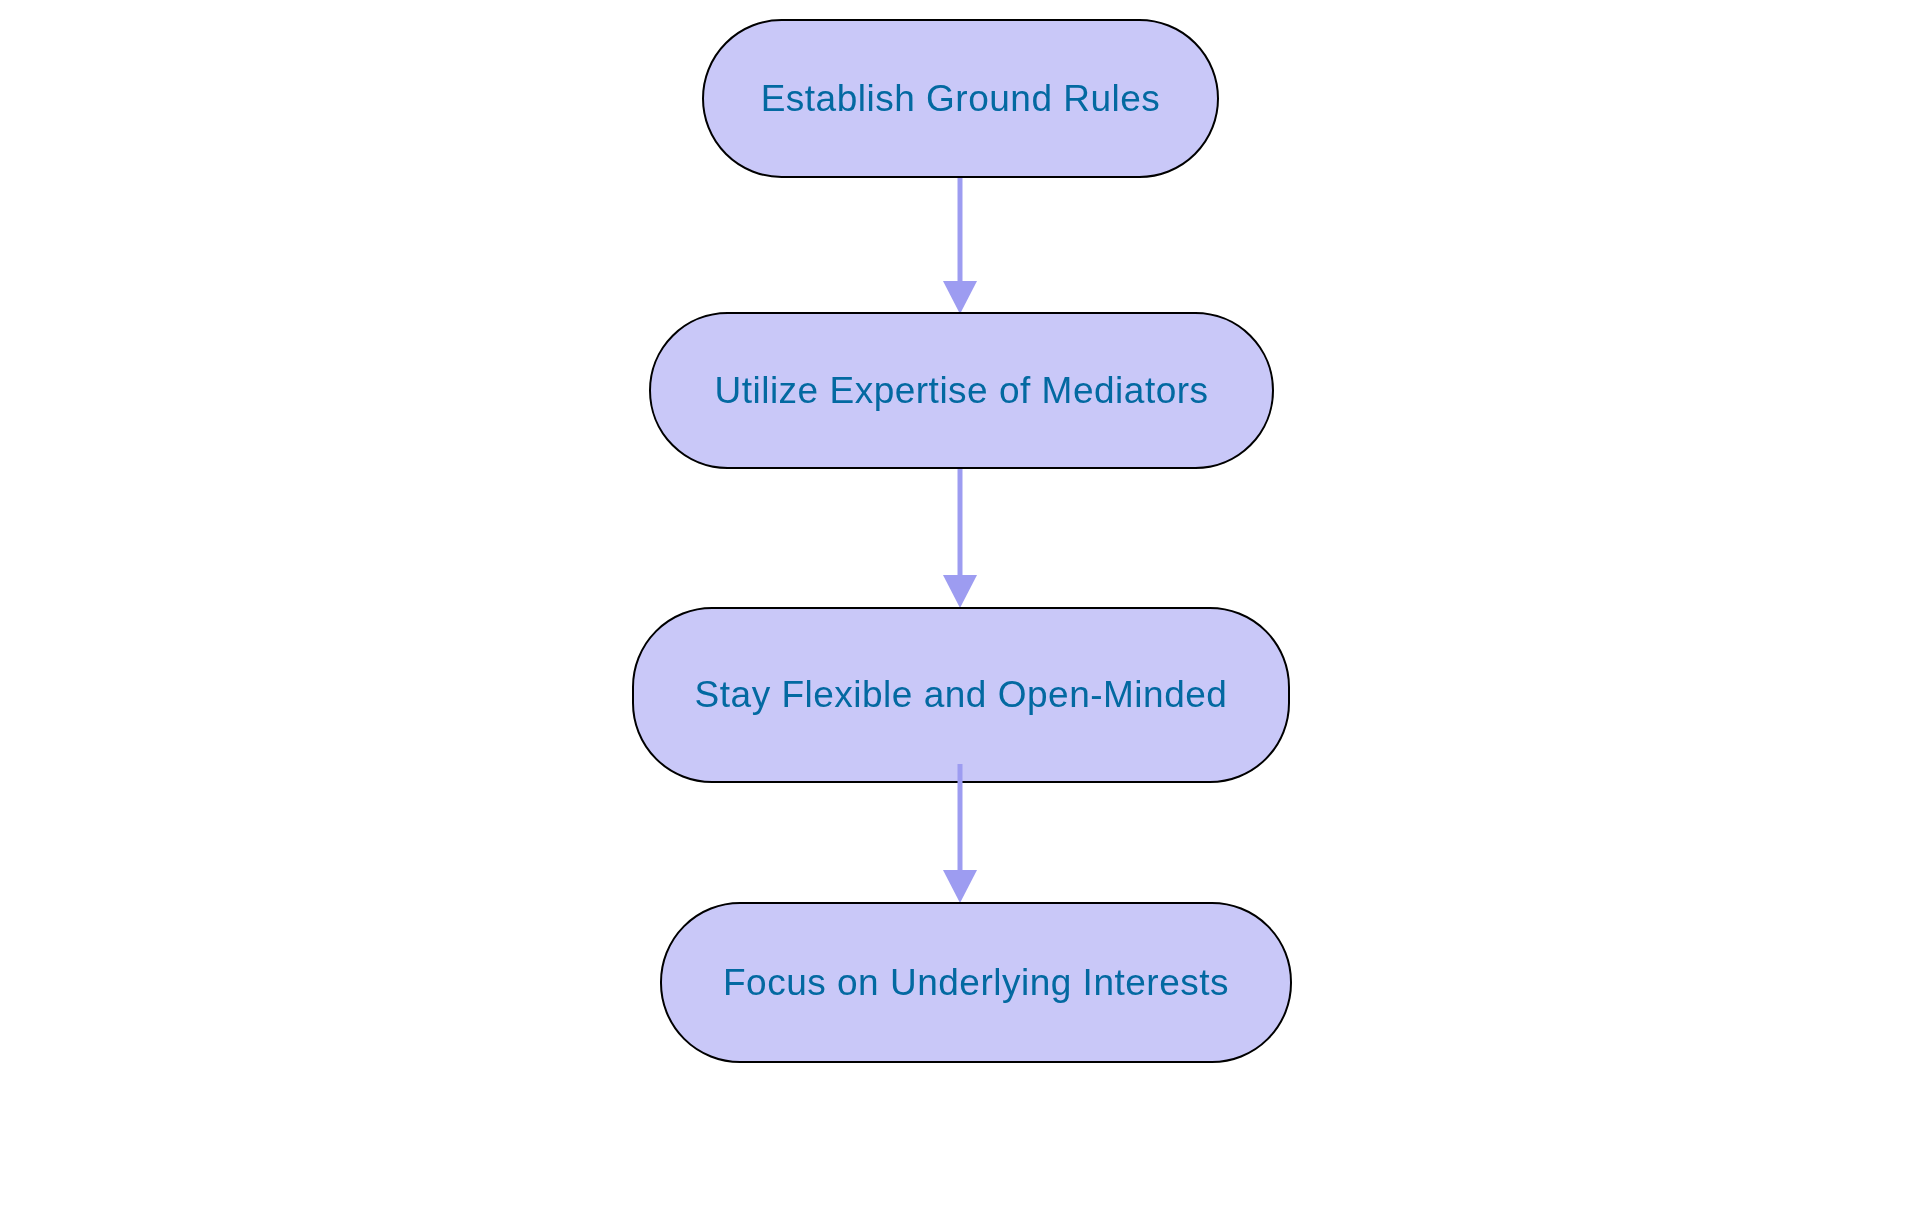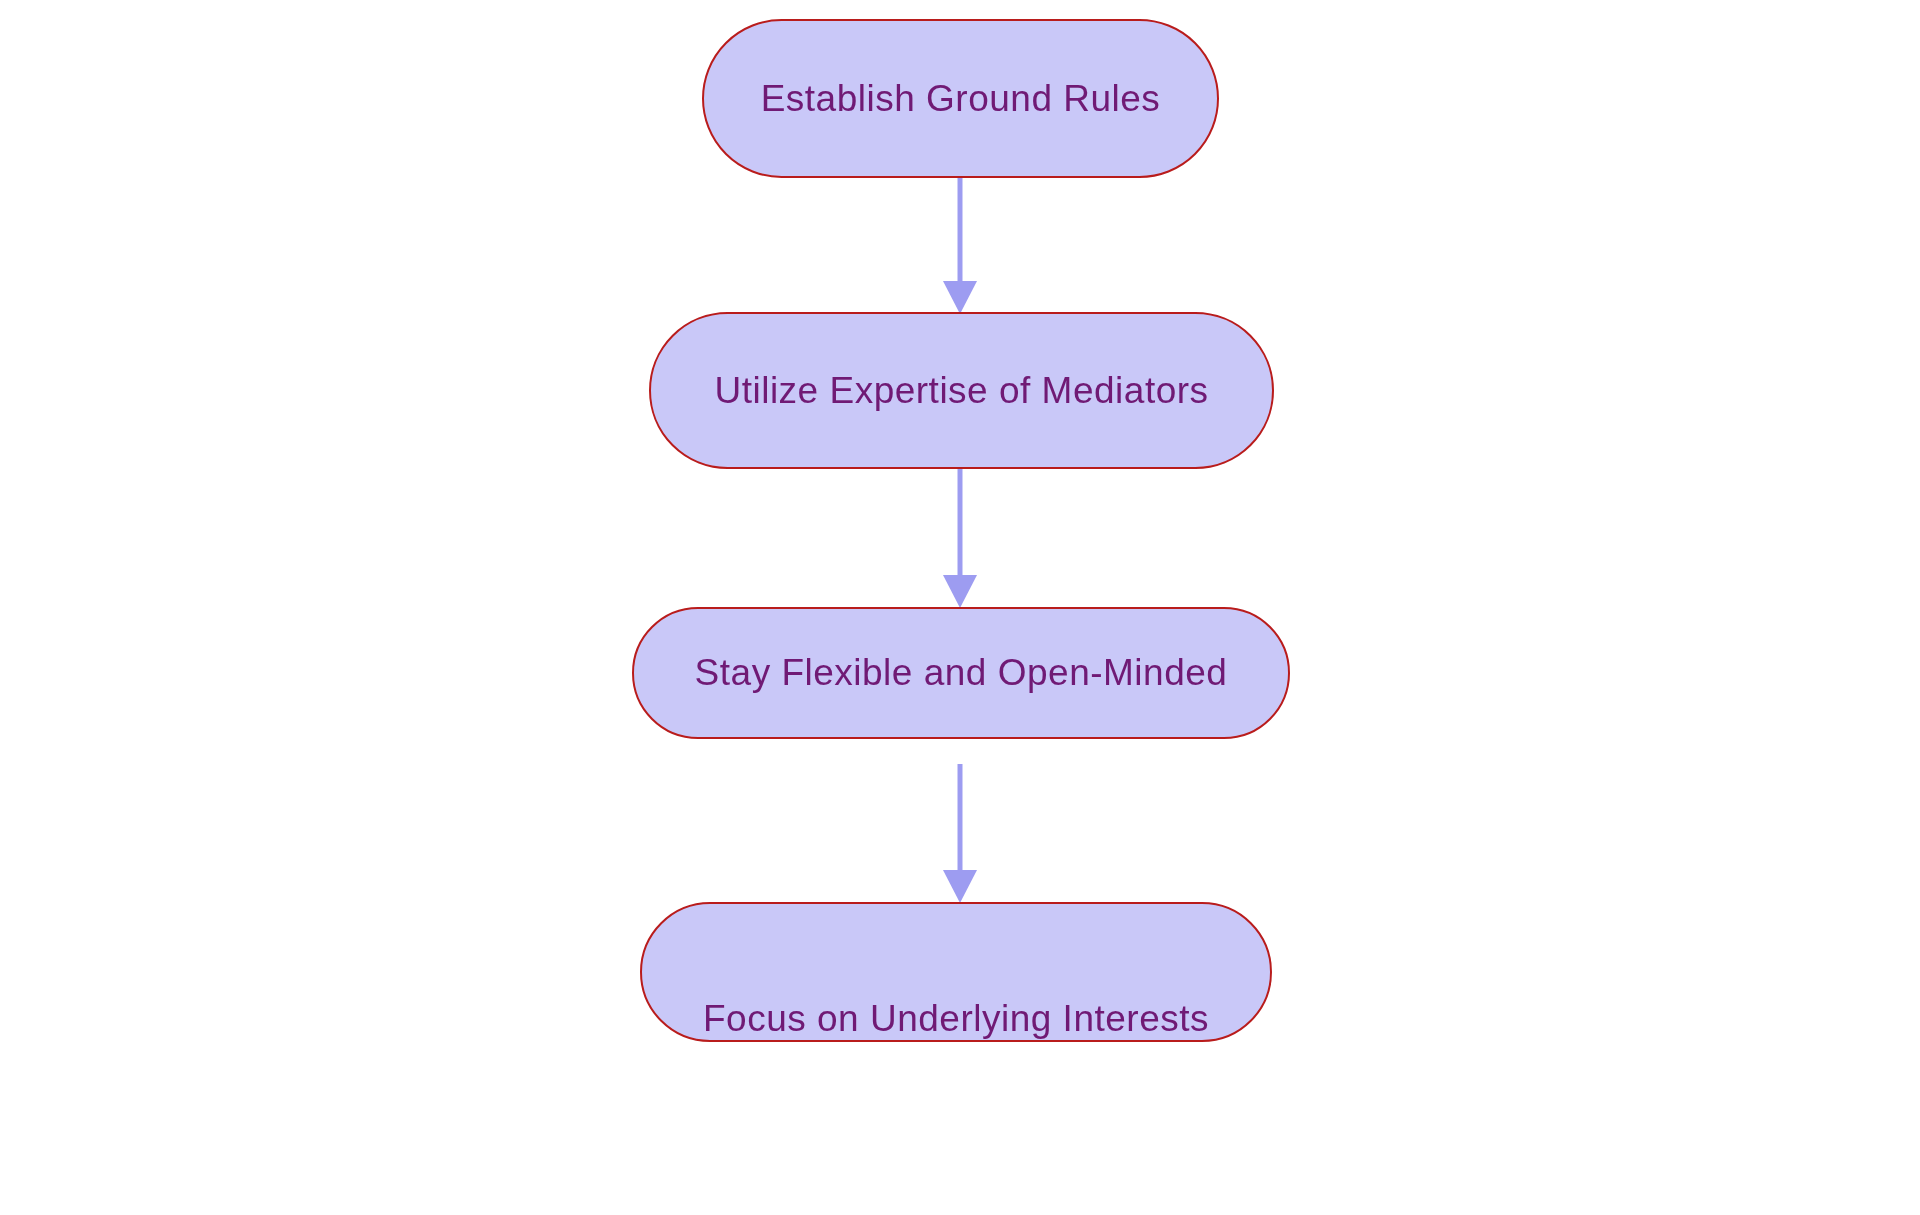--- a/index.html
+++ b/index.html
@@ -10,35 +10,35 @@
     overflow: hidden;
   }
   .canvas {
     position: relative;
     width: 1920px; height: 1215px;
     background: #ffffff;
   }
   .flow-node {
     position: absolute;
     background: #c9c8f8;
-    border: 2px solid #b91c1c;
+    border: 2px solid #000000;
     border-radius: 80px;
     display: flex;
     align-items: center;
     justify-content: center;
-    color: #701a75;
+    color: #0369a1;
     font-size: 37px;
     font-weight: 400;
     letter-spacing: 0.5px;
     text-align: center;
   }
   .node-1 { left: 702px; top: 19px;  width: 517px; height: 159px; }
   .node-2 { left: 649px; top: 312px; width: 625px; height: 157px; }
-  .node-3 { left: 632px; top: 607px; width: 658px; height: 132px; }
-  .node-4 { left: 640px; top: 902px; width: 632px; height: 140px; align-items: flex-end; }
+  .node-3 { left: 632px; top: 607px; width: 658px; height: 176px; }
+  .node-4 { left: 660px; top: 902px; width: 632px; height: 161px; }
   .flow-arrow { position: absolute; left: 943px; width: 34px; display: block; }
   .arrow-1 { top: 178px; height: 136px; }
   .arrow-2 { top: 469px; height: 139px; }
   .arrow-3 { top: 764px; height: 139px; }
   .flow-arrow svg { display: block; width: 100%; height: 100%; }
   .arrow-stroke { stroke: #9d9cf1; stroke-width: 5; }
   .arrow-fill { fill: #9d9cf1; }
 
   .logo {
     position: absolute;

